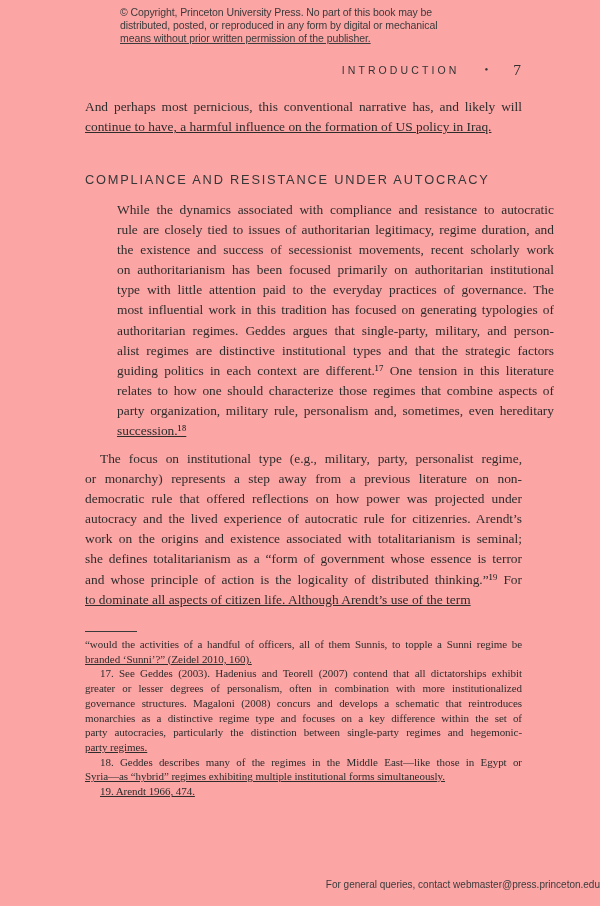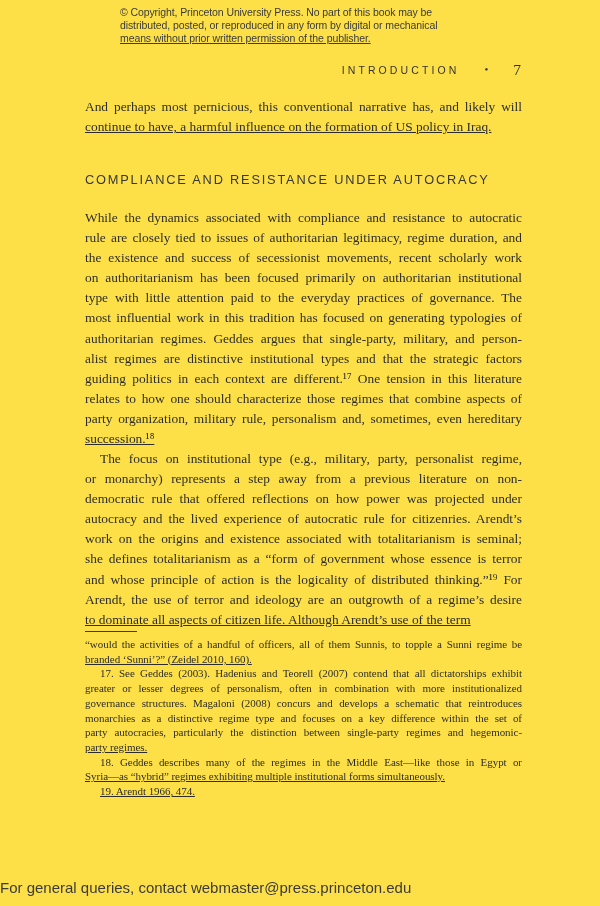--- a/index.html
+++ b/index.html
@@ -1,20 +1,20 @@
 <!DOCTYPE html>
 <html><head>
 <meta charset="utf-8">
 <style>
   html, body { margin: 0; padding: 0; background: #ffffff; }
   .page {
     position: relative;
     width: 600px;
     height: 906px;
-    background: #fde047;
+    background: #fca5a5;
     overflow: hidden;
     font-family: "Liberation Serif", "DejaVu Serif", serif;
     color: #2e2d2b;
   }
 
   
   .copyright {
     position: absolute;
     top: 6px;
     left: 50%;
@@ -77,21 +77,21 @@
     left: 85px;
     margin: 0;
     font-family: "Liberation Sans", "DejaVu Sans", sans-serif;
     font-weight: 400;
     font-size: 12.8px;
     letter-spacing: 1.8px;
     color: #373737;
     white-space: nowrap;
   }
 
-  .para-b { top: 208px; }
+  .para-b { top: 200px; margin-left: 32px; }
   .para-c { top: 449px; }
 
   
   .fn-divider {
     position: absolute;
     top: 631px;
     left: 85px;
     width: 52px;
     border-top: 1px solid #3a3a3a;
   }
@@ -105,23 +105,23 @@
     letter-spacing: -0.05px;
     color: #2e2d2b;
   }
 
   
   .footer {
     position: absolute;
     top: 879px;
     left: 0;
     width: 100%;
-    text-align: left;
+    text-align: right;
     font-family: "Liberation Sans", "DejaVu Sans", sans-serif;
-    font-size: 15px;
+    font-size: 10px;
     color: #3b3b3b;
   }
 </style>
 </head>
 <body>
 
 <div class="page">
 
   <div class="copyright">
       <div class="tline">© Copyright, Princeton University Press. No part of this book may be</div>
@@ -158,21 +158,20 @@
     </div>
 
   <div class="bodyblock para-c indent-first">
       <div class="tline">The focus on institutional type (e.g., military, party, personalist regime,</div>
       <div class="tline">or monarchy) represents a step away from a previous literature on non-</div>
       <div class="tline">democratic rule that offered reflections on how power was projected under</div>
       <div class="tline">autocracy and the lived experience of autocratic rule for citizenries. Arendt’s</div>
       <div class="tline">work on the origins and existence associated with totalitarianism is seminal;</div>
       <div class="tline">she defines totalitarianism as a “form of government whose essence is terror</div>
       <div class="tline">and whose principle of action is the logicality of distributed thinking.”¹⁹ For</div>
-      <div class="tline">Arendt, the use of terror and ideology are an outgrowth of a regime’s desire</div>
       <div class="tline last">to dominate all aspects of citizen life. Although Arendt’s use of the term</div>
     </div>
 
   <div class="fn-divider"></div>
 
   <div class="footnotes">
     <div class="fn">
         <div class="tline">“would the activities of a handful of officers, all of them Sunnis, to topple a Sunni regime be</div>
         <div class="tline last">branded ‘Sunni’?” (Zeidel 2010, 160).</div>
       </div>

